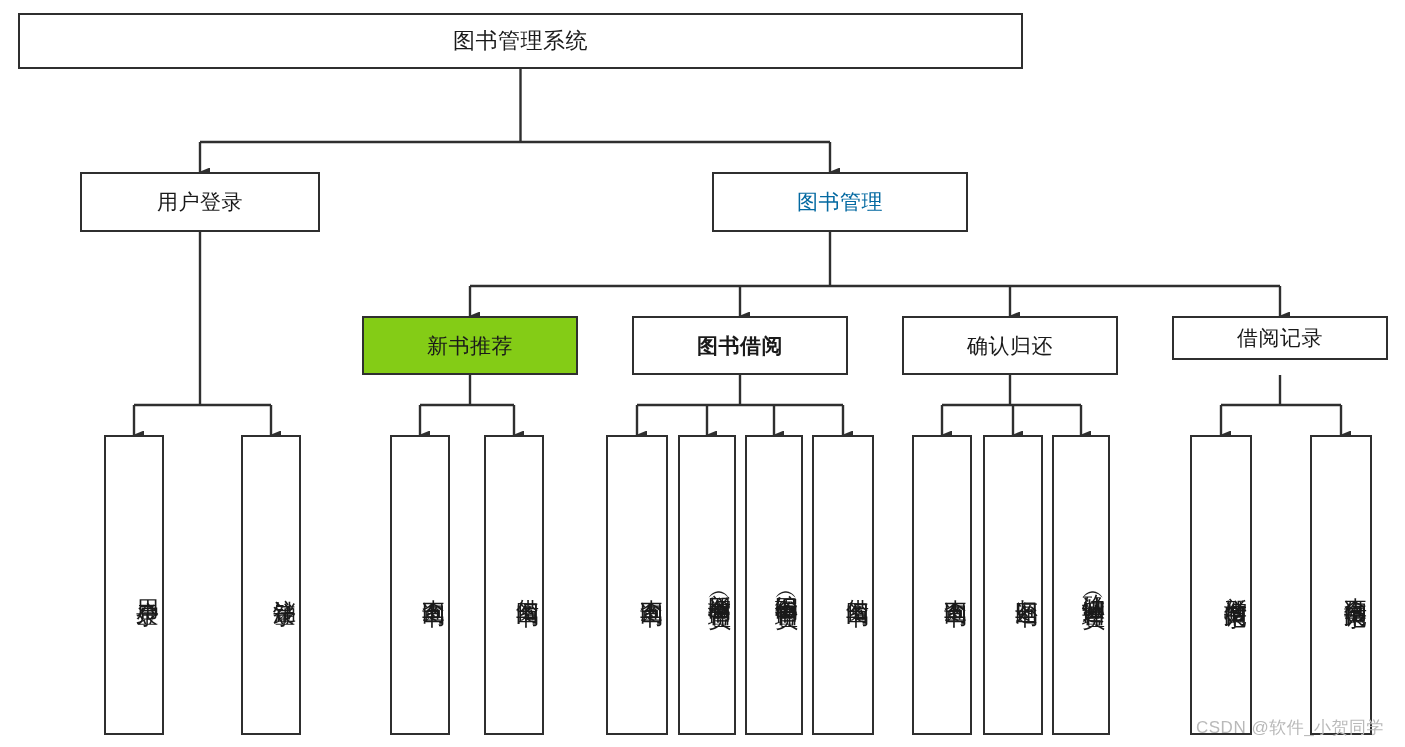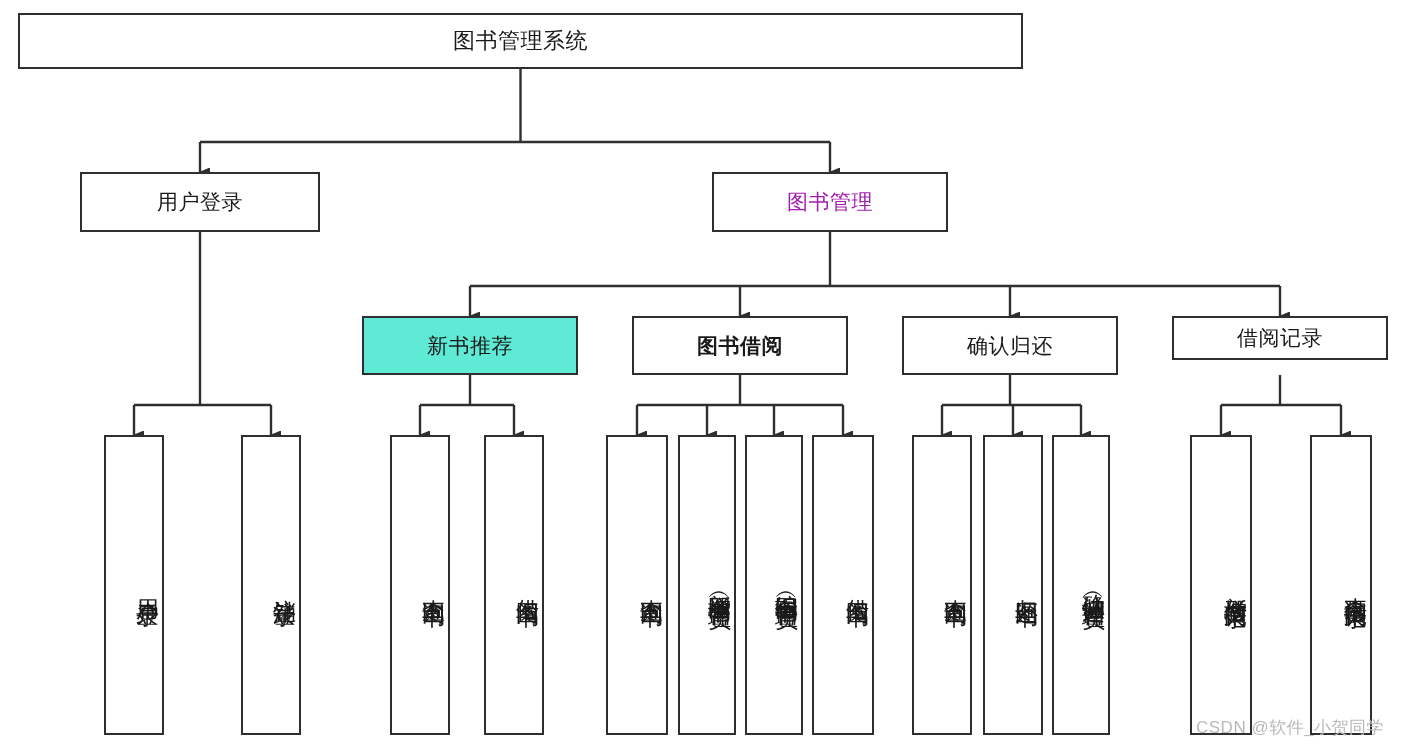--- a/index.html
+++ b/index.html
@@ -116,24 +116,24 @@
       </g>
   </svg>
 
   <div id="node-layer">
       <div class="node horiz root" style="left: 18px; top: 13px; width: 1005px; height: 56px; border-color: rgb(47, 47, 47); background: rgb(255, 255, 255); color: rgb(26, 26, 26);">
         <span>图书管理系统</span>
       </div>
       <div class="node horiz" style="left: 80px; top: 172px; width: 240px; height: 60px; border-color: rgb(47, 47, 47); background: rgb(255, 255, 255); color: rgb(26, 26, 26);">
         <span>用户登录</span>
       </div>
-      <div class="node horiz" style="left: 712px; top: 172px; width: 236px; height: 60px; border-color: rgb(47, 47, 47); background: rgb(255, 255, 255); color: #a21caf;">
+      <div class="node horiz" style="left: 712px; top: 172px; width: 256px; height: 60px; border-color: rgb(47, 47, 47); background: rgb(255, 255, 255); color: #0369a1;">
         <span>图书管理</span>
       </div>
-      <div class="node horiz" style="left: 362px; top: 316px; width: 216px; height: 59px; border-color: rgb(47, 47, 47); background: #5eead4; color: rgb(26, 26, 26);">
+      <div class="node horiz" style="left: 362px; top: 316px; width: 216px; height: 59px; border-color: rgb(47, 47, 47); background: #84cc16; color: rgb(26, 26, 26);">
         <span>新书推荐</span>
       </div>
       <div class="node horiz" style="left: 632px; top: 316px; width: 216px; height: 59px; border-color: rgb(47, 47, 47); background: rgb(255, 255, 255); color: rgb(26, 26, 26); font-weight: bold;">
         <span>图书借阅</span>
       </div>
       <div class="node horiz" style="left: 902px; top: 316px; width: 216px; height: 59px; border-color: rgb(47, 47, 47); background: rgb(255, 255, 255); color: rgb(26, 26, 26);">
         <span>确认归还</span>
       </div>
       <div class="node horiz" style="left: 1172px; top: 316px; width: 216px; height: 44px; border-color: rgb(47, 47, 47); background: rgb(255, 255, 255); color: rgb(26, 26, 26);">
         <span>借阅记录</span>

